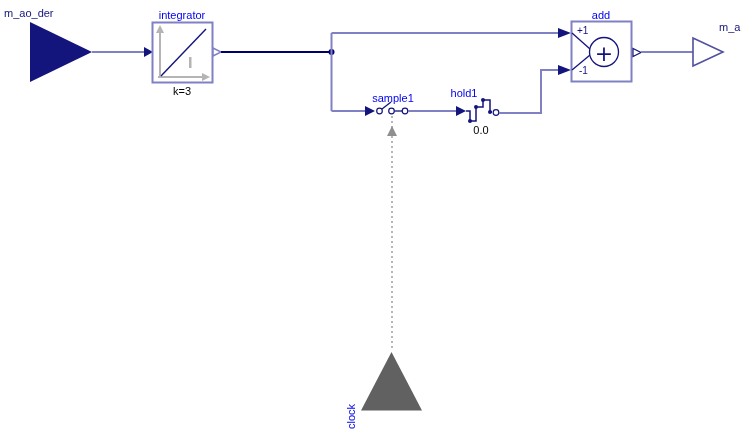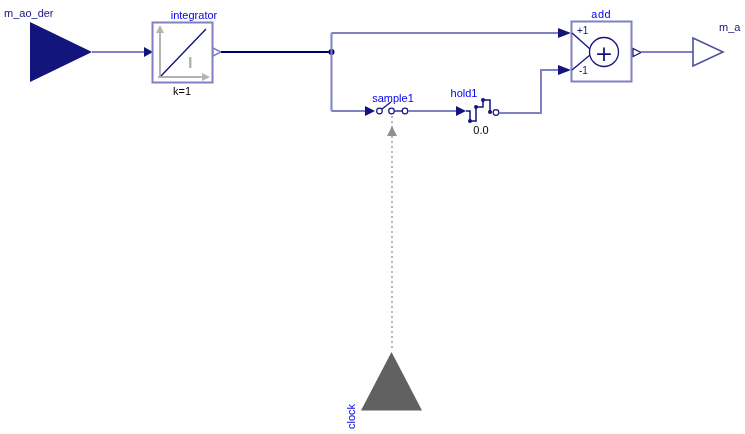--- a/index.html
+++ b/index.html
@@ -94,28 +94,28 @@
     <polygon points="693,38 693,66 723,52" fill="#ffffff" stroke="#50509e" stroke-width="1.6"></polygon>
 
     <line x1="392" y1="116" x2="392" y2="351" stroke="#9e9e9e" stroke-width="1.5" stroke-dasharray="2,3"></line>
     <polygon points="387,136 397,136 392,126" fill="#8f8f8f"></polygon>
 
     <polygon points="361,410.5 422,410.5 391.5,352" fill="#616161"></polygon>
   </svg>
 
   <div class="lbl navy" style="left:4px;top:7px;">m_ao_der</div>
 
-  <div class="lbl blue ctr" style="left:152px;top:9px;width:60px;margin-left:12px;">integrator</div>
-  <div class="lbl black ctr" style="left:152px;top:85px;width:60px;">k=1</div>
+  <div class="lbl blue ctr" style="left:152px;top:9px;width:60px;">integrator</div>
+  <div class="lbl black ctr" style="left:152px;top:85px;width:60px;">k=3</div>
 
   <div class="lbl blue ctr" style="left:362px;top:92px;width:62px;">sample1</div>
 
   <div class="lbl blue ctr" style="left:435px;top:87px;width:58px;">hold1</div>
   <div class="lbl black ctr" style="left:456px;top:124px;width:50px;">0.0</div>
 
-  <div class="lbl blue ctr" style="left:571px;top:9px;width:60px;font-family:Liberation Mono, monospace;">add</div>
+  <div class="lbl blue ctr" style="left:571px;top:9px;width:60px;">add</div>
   <div class="lbl navy small" style="left:577px;top:25px;">+1</div>
   <div class="lbl navy small" style="left:579px;top:65px;">-1</div>
 
   <div class="lbl navy" style="left:719px;top:21px;text-align:center;">m_a</div>
 
   <div class="lbl blue" id="clock-label">clock</div>
 </div>
 
 </body></html>

